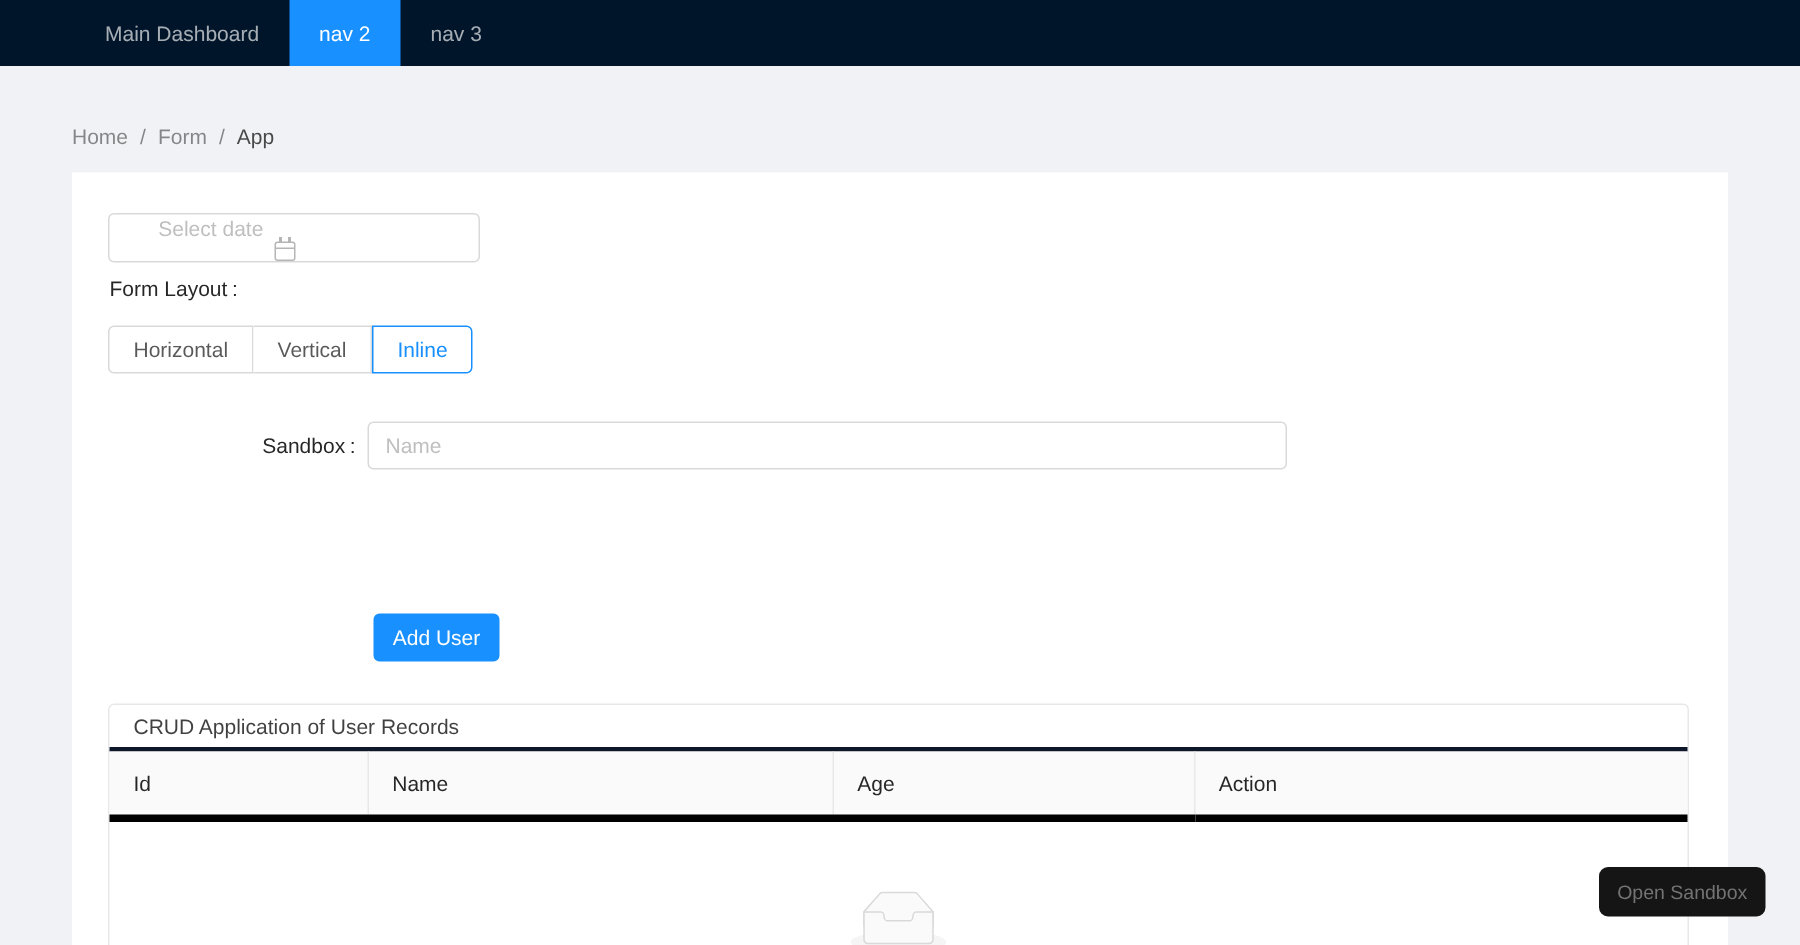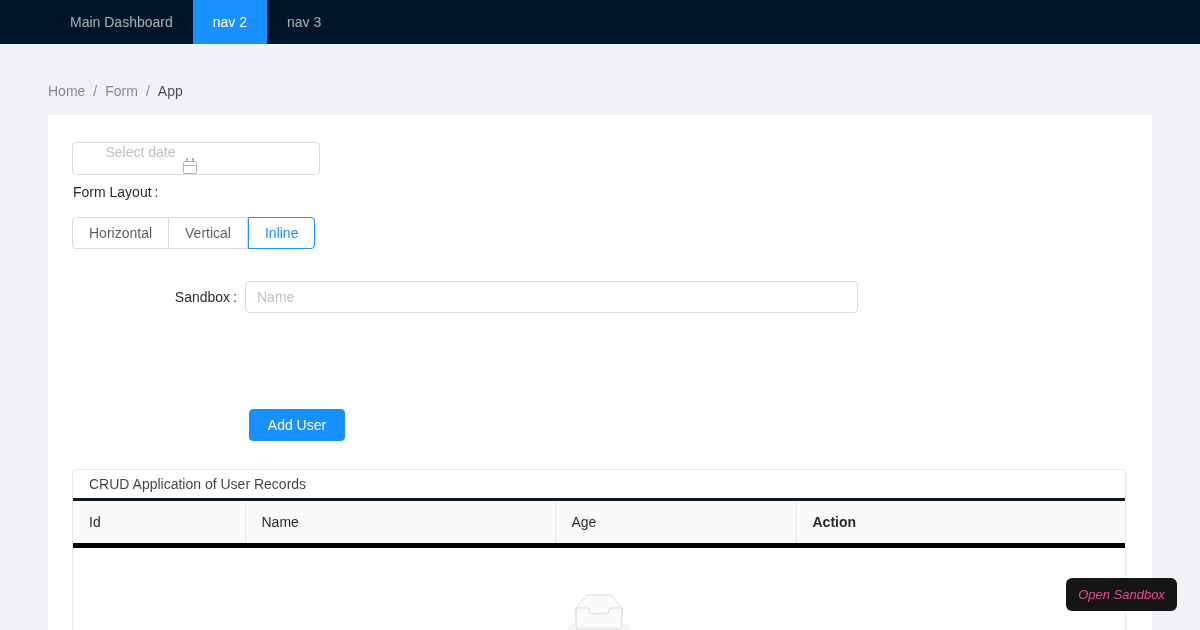--- a/index.html
+++ b/index.html
@@ -114,21 +114,21 @@
     color: rgba(0,0,0,0.65); outline: none; background: #fff;
   }
   .ant-input::placeholder { color: #bfbfbf; }
   .row-username { left: 0; top: 166px; }
   .row-username .ant-input { width: 613px; }
   .row-age { left: 0; top: 230px; }
   .row-age .ant-input { width: 89px; }
 
   .add-user-btn {
     position: absolute; left: 201px; top: 294px;
-    width: 96px; height: 32px;
+    width: 84px; height: 32px;
     background: #1890ff; color: #fff;
     border: 1px solid #1890ff; border-radius: 4px;
     font-size: 14px; font-family: "Liberation Sans", sans-serif;
     cursor: pointer;
   }
 
   
   .crud-card {
     position: absolute; left: 24px; top: 354px;
     width: 1054px; height: 320px;
@@ -142,37 +142,36 @@
   }
   .crud-table { width: 100%; border-collapse: collapse; table-layout: fixed; }
   .crud-table th {
     height: 44px; background: #fafafa;
     text-align: left; font-weight: normal;
     color: rgba(0,0,0,0.85); font-size: 14px;
     padding: 0 16px;
     border-bottom: 5px solid #000000;
     border-right: 1px solid #e8e8e8;
   }
-  .crud-table th:last-child { border-right: none; font-weight: bold; }
+  .crud-table th:last-child { border-right: none; }
   .col-id { width: 172px; } .col-name { width: 310px; } .col-age { width: 241px; }
 
   .empty-wrap {
     position: absolute; left: 0; top: 124px; width: 100%;
     display: flex; justify-content: center;
   }
 
   
   .open-sandbox {
     position: absolute; left: 1066px; top: 578px;
     width: 111px; height: 33px;
-    background: #151515; color: #ec4899;
+    background: #151515; color: #737373;
     border: none; border-radius: 6px;
     font-size: 13px; font-family: "Liberation Sans", sans-serif;
     cursor: pointer;
-    font-style: italic;
   }
 </style>
 </head>
 <body>
 
 <div class="navbar">
   <div class="nav-item">
       <span>Main Dashboard</span>
     </div>
   <div class="nav-item active">

